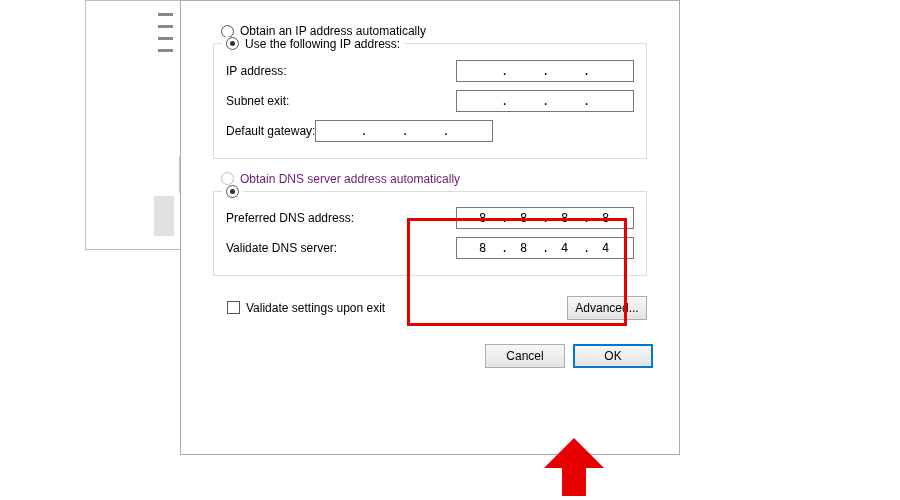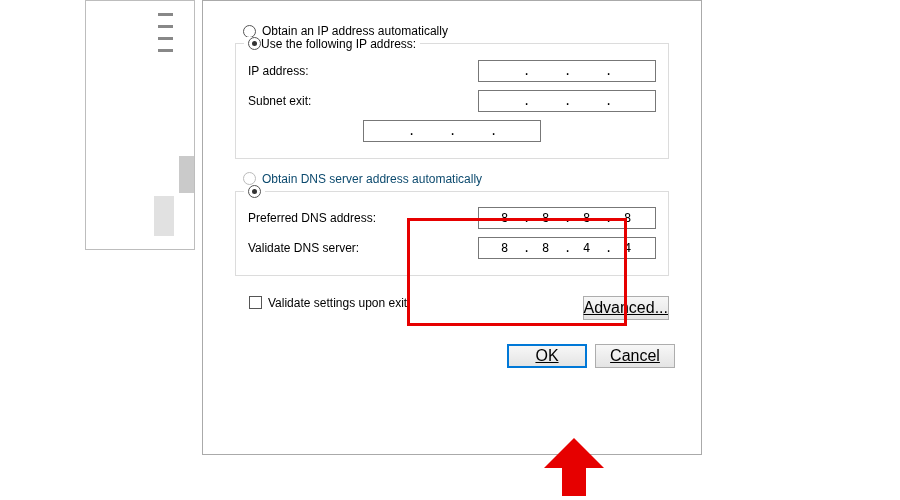--- a/index.html
+++ b/index.html
@@ -27,21 +27,20 @@
     .bg-scroll { position:absolute; right:0; top:155px; width:15px; height:37px; background:#cacaca;}
     .bg-scroll2 { position:absolute; left:68px; top:195px; width:20px; height:40px; background:#e1e1e1;}
 
     .dialog {
       position: absolute;
       left: 180px; top: 0;
       width: 500px; height: 455px;
       background: #fff;
       border: 1px solid #aaa;
       padding: 0 18px 14px 18px;
-      margin-left: 22px;
     }
     .content { padding-top: 20px; }
     .radio-row, .check-row {
       display: flex;
       align-items: center;
       gap: 6px;
       padding: 3px 22px;
     }
     .radio {
       width: 13px; height: 13px;
@@ -58,71 +57,71 @@
       background: #333;
       border-radius: 50%;
       display: block;
     }
     .radio.disabled { border-color:#bbb; }
     .checkbox {
       width: 13px; height: 13px;
       border: 1px solid #555;
       flex-shrink: 0;
     }
-    .disabled-label { color:#0c4a6e;text-align:center; }
+    .disabled-label { color:#701a75;text-align:center; }
     .group-box {
       border: 1px solid #dcdcdc;
       margin: 2px 14px 10px 14px;
       padding: 0;
     }
     .group-legend {
       position: relative;
       top: -9px;
       left: 8px;
       background: #fff;
       padding: 0 4px;
       display: inline-flex;
       align-items: center;
+      gap: 6px;
     }
     .group-inner { padding: 0 12px 12px 12px; margin-top:-4px;}
     .field-row {
       display: flex;
       align-items: center;
-      justify-content: center;
+      justify-content: flex-start;
       padding: 4px 0;
     }
     .field-label { flex: 1; }
     .ip-input {
       width: 178px; height: 22px;
       border: 1px solid #777;
       display: flex;
       align-items: center;
       justify-content: center;
       font-family: "Segoe UI", monospace;
       font-size: 12px;
       letter-spacing: 2px;
       background:#fff;
     }
     .ip-input .seg { width: 35px; text-align:center; display:inline-block;}
     .ip-input .dot { width: 6px; text-align:center; display:inline-block;}
     .btn {
       min-width: 80px; height: 24px;
       border: 1px solid #adadad;
       background: linear-gradient(#f7f7f7,#e4e4e4);
-      font-size: 16px;
+      font-size: 12px;
       display: inline-flex;
       align-items: center;
       justify-content: center;
       cursor: pointer;
-      text-decoration: underline;
     }
     .btn.primary { border: 2px solid #0078d7; min-width:80px; }
     .validate-row {
       display: flex;
-      align-items: flex-start;
+      align-items: center;
       justify-content: space-between;
       padding: 10px 14px 4px 28px;
     }
     .validate-left { display:flex; align-items:center; gap:6px;}
     .footer {
       display:flex; justify-content:flex-end; gap:8px;
       border-top:0; padding: 16px 8px 0 8px; margin-top:4px;
     }
     .red-box {
       position: absolute;
@@ -182,20 +181,21 @@
             <span class="seg"></span>
               <span class="dot">.</span>
             <span class="seg"></span>
               <span class="dot">.</span>
             <span class="seg"></span>
               <span class="dot">.</span>
             <span class="seg"></span>
           </div>
         </div>
         <div class="field-row">
+          <span class="field-row">Default gateway:</span>
           <div class="ip-input">
             <span class="seg"></span>
               <span class="dot">.</span>
             <span class="seg"></span>
               <span class="dot">.</span>
             <span class="seg"></span>
               <span class="dot">.</span>
             <span class="seg"></span>
           </div>
         </div>
@@ -243,25 +243,25 @@
       <div class="validate-left">
         <span class="checkbox"></span>
         <span>Validate settings upon exit</span>
       </div>
       <div class="btn">
         <span>Advanced...</span>
       </div>
     </div>
 
     <div class="footer">
+      <div class="btn">
+        <span>Cancel</span>
+      </div>
       <div class="btn primary">
         <span>OK</span>
-      </div>
-      <div class="btn">
-        <span>Cancel</span>
       </div>
     </div>
 
   </div>
 </div>
 
 <div class="red-box"></div>
 
 <svg class="arrow" viewBox="0 0 60 58">
   <polygon points="30,0 60,30 42,30 42,58 18,58 18,30 0,30" fill="#e60000"></polygon>

